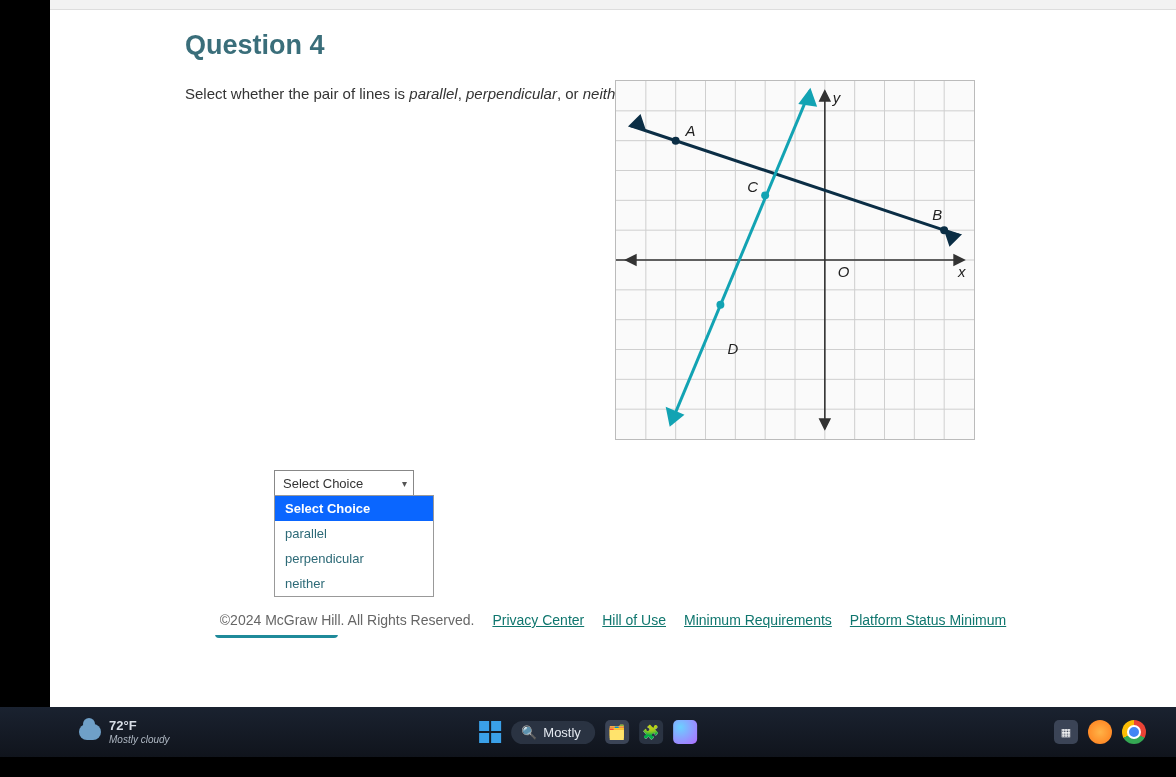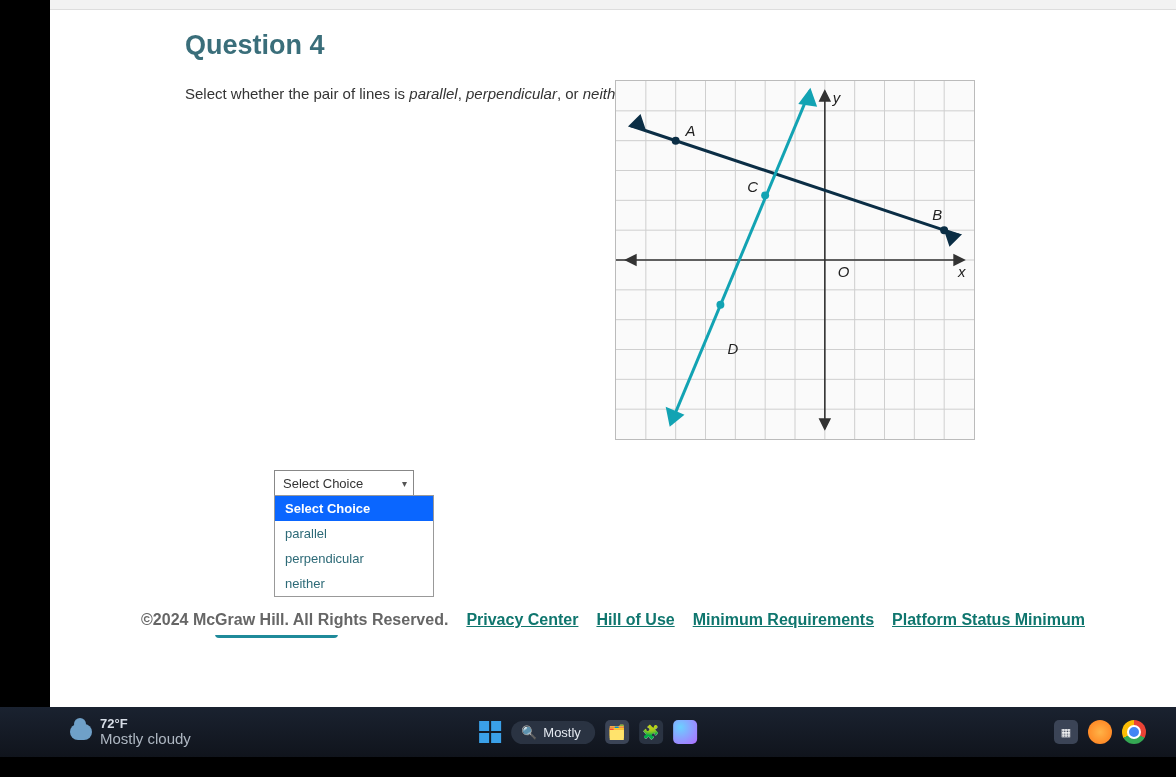--- a/index.html
+++ b/index.html
@@ -84,52 +84,52 @@
     font-weight: 700;
     cursor: pointer;
   }
 
   .footer {
     position: absolute;
     left: 0; right: 0; bottom: 72px;
     height: 30px;
     display: flex; align-items: center; justify-content: center;
     gap: 18px;
-    font-size: 16px;
+    font-size: 14px;
     color: #666;
     background: #fff;
-    font-weight: bold;
   }
   .footer .lnk { color: #0f766e; text-decoration: underline; cursor: pointer; }
 
   .taskbar {
     position: absolute;
     left: 0; right: 0; bottom: 20px;
     height: 50px;
     background: linear-gradient(#1a2230, #10141c);
     display: flex; align-items: center;
     color: #d7dde6;
     font-size: 12px;
+    padding-left: 9px;
   }
   .weather {
     display: flex; align-items: center; gap: 8px;
     margin-left: 70px;
   }
   .weather .cloud {
     width: 22px; height: 16px; background: #6fa0c8;
     border-radius: 10px;
     position: relative;
   }
   .weather .cloud::before {
     content: ""; position: absolute; width: 12px; height: 12px;
     background: #6fa0c8; border-radius: 50%; top: -6px; left: 4px;
   }
   .weather .txt { line-height: 1.1; }
   .weather .temp { font-weight: 700; font-size: 13px; }
-  .weather .cond { font-size: 15px; color: #aeb7c2; }
+  .weather .cond { font-size: 10px; color: #aeb7c2; font-style: italic; }
 
   .task-center {
     position: absolute; left: 50%; transform: translateX(-50%);
     display: flex; align-items: center; gap: 10px;
   }
   .win-icon {
     width: 22px; height: 22px;
     display: grid; grid-template-columns: 1fr 1fr; grid-template-rows: 1fr 1fr;
     gap: 2px; cursor: pointer;
   }

